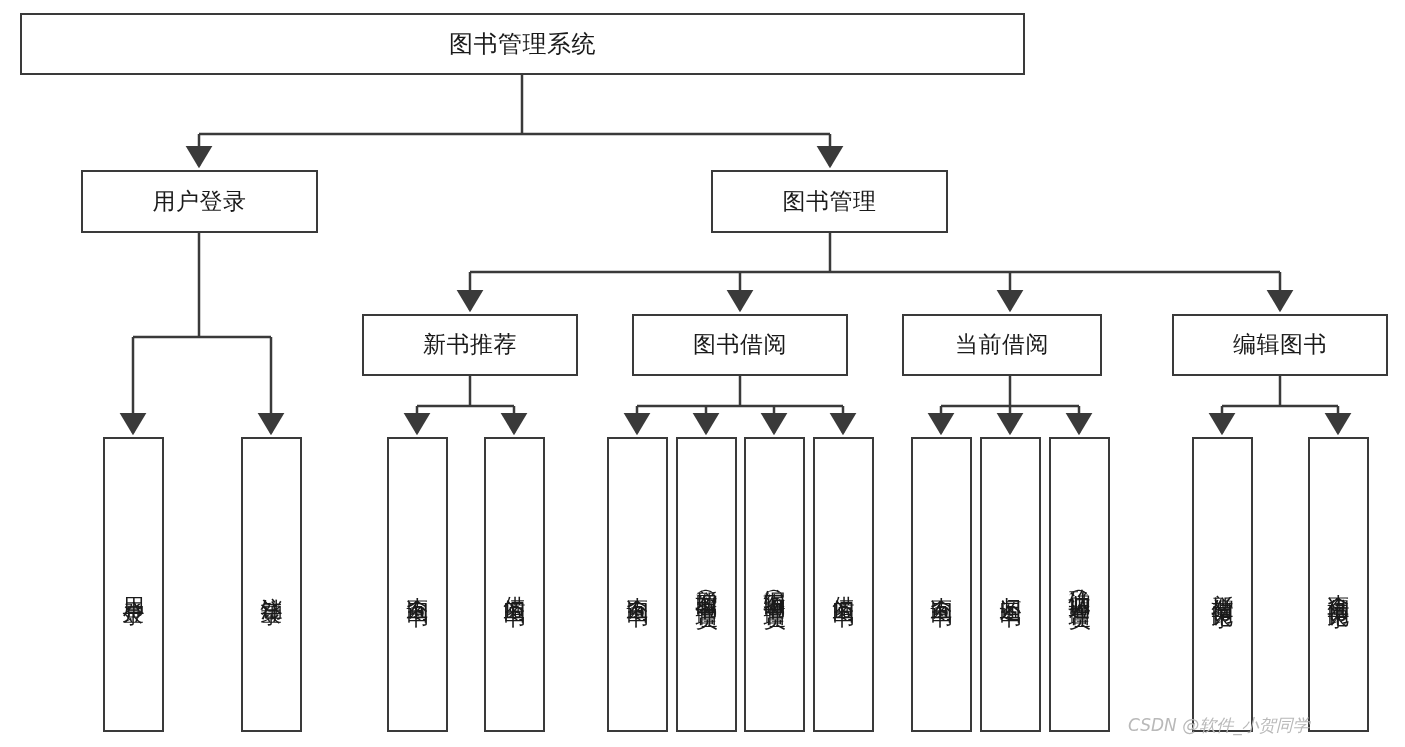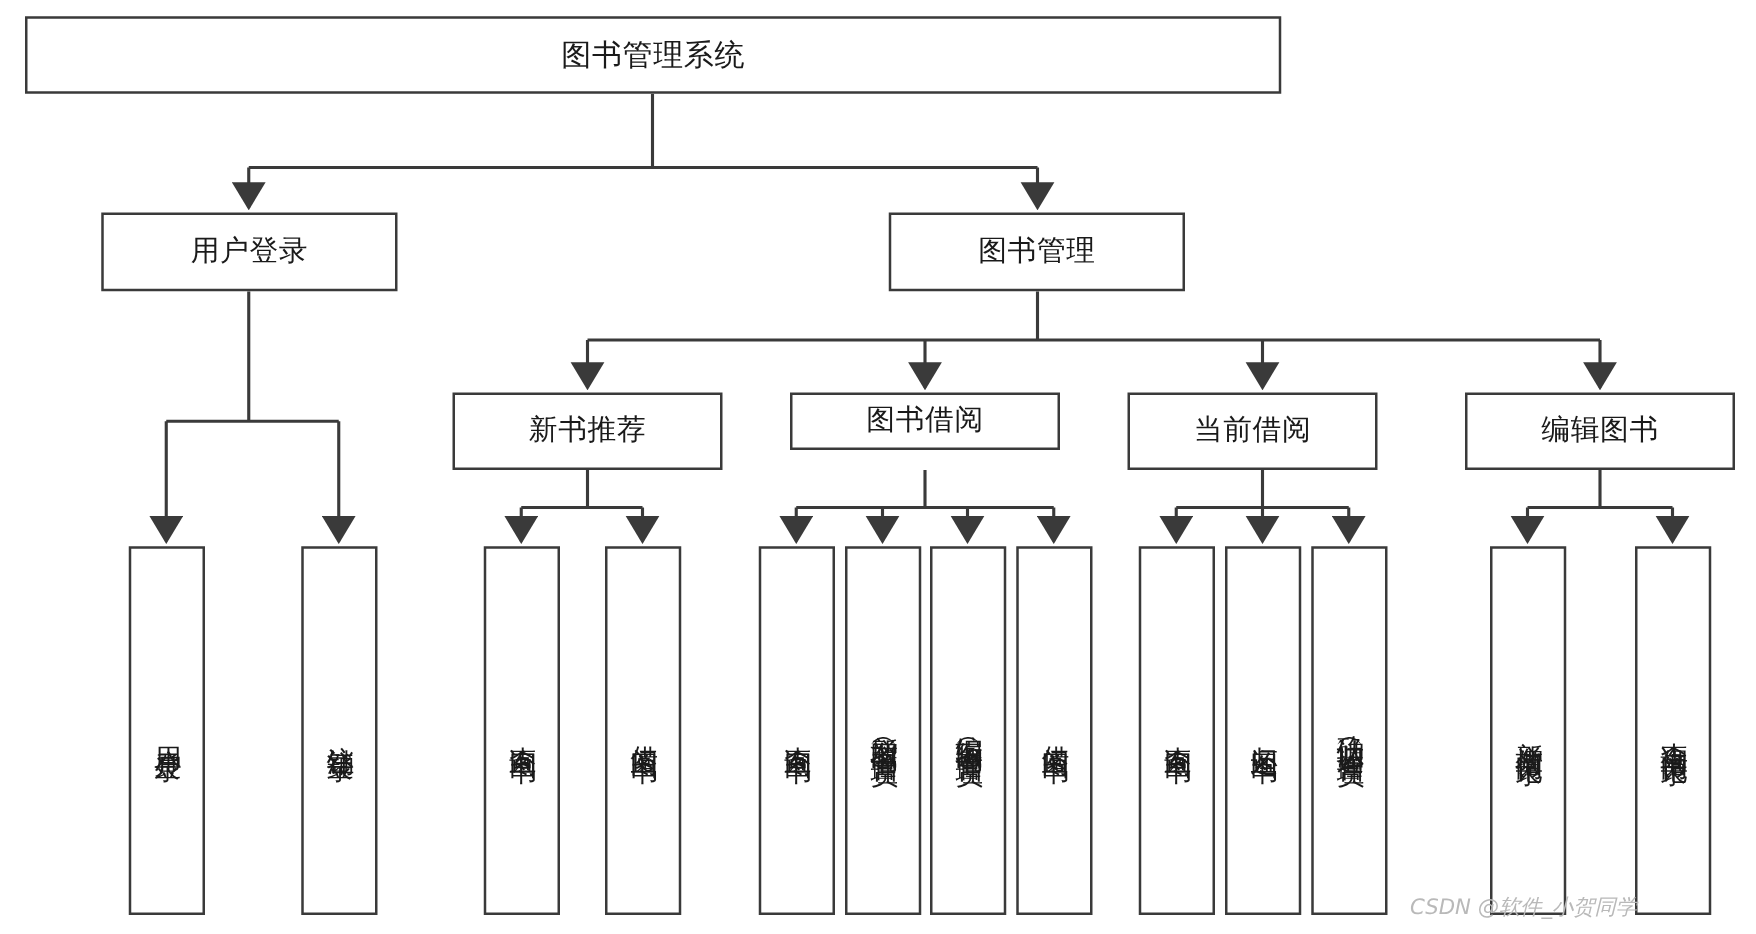--- a/index.html
+++ b/index.html
@@ -129,21 +129,21 @@
   <div class="node horiz" style="left:81px; top:170px; width:237px; height:63px;">
     <span class="label">用户登录</span>
   </div>
   <div class="node horiz" style="left:711px; top:170px; width:237px; height:63px;">
     <span class="label">图书管理</span>
   </div>
 
   <div class="node horiz" style="left:362px; top:314px; width:216px; height:62px;">
     <span class="label">新书推荐</span>
   </div>
-  <div class="node horiz" style="left:632px; top:314px; width:216px; height:46px;">
+  <div class="node horiz" style="left:632px; top:314px; width:216px; height:62px;">
     <span class="label">图书借阅</span>
   </div>
   <div class="node horiz" style="left:902px; top:314px; width:200px; height:62px;">
     <span class="label">当前借阅</span>
   </div>
   <div class="node horiz" style="left:1172px; top:314px; width:216px; height:62px;">
     <span class="label">编辑图书</span>
   </div>
 
   <div class="node vert" style="left:103px; top:437px; width:61px; height:295px;">

